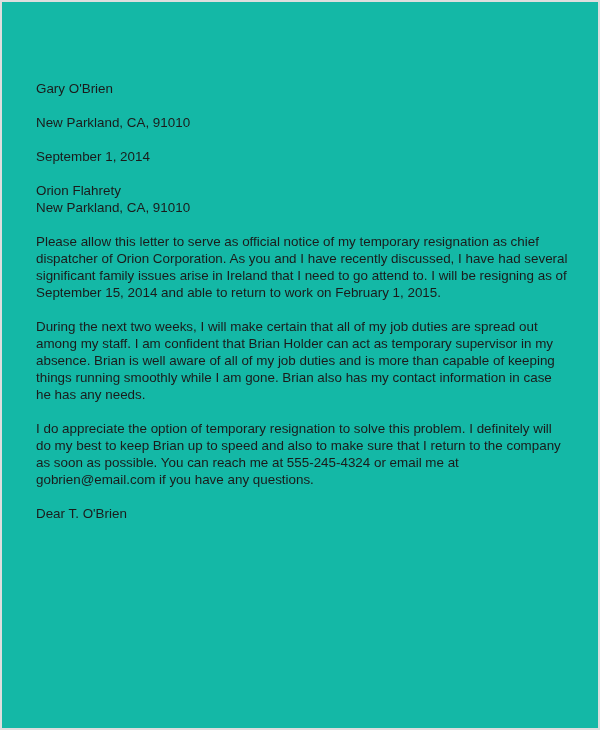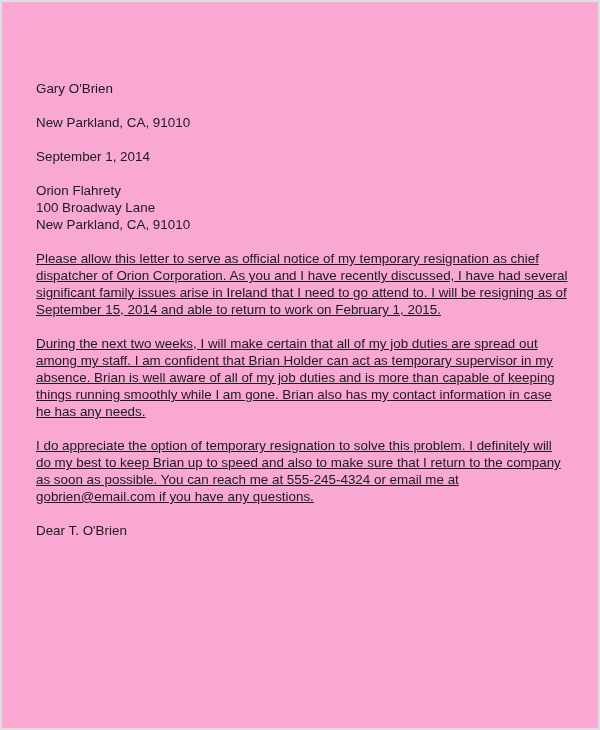--- a/index.html
+++ b/index.html
@@ -5,21 +5,21 @@
   html, body {
     margin: 0;
     padding: 0;
     background: #ffffff;
   }
   .page {
     position: relative;
     width: 600px;
     height: 730px;
     box-sizing: border-box;
-    background: #f9a8d4;
+    background: #14b8a6;
     border: 2px solid #dedede;
     overflow: hidden;
     font-family: "Liberation Sans", "DejaVu Sans", sans-serif;
     font-size: 13.4px;
     line-height: 17px;
     color: #1b1b1b;
     -webkit-font-smoothing: antialiased;
   }
   .content {
     box-sizing: border-box;
@@ -28,21 +28,20 @@
   }
   .block {
     margin: 0 0 17px 0;
   }
   .line {
     display: block;
   }
   p.block {
     margin-top: 12px;
     margin-bottom: 17px;
-    text-decoration: underline;
   }
 </style>
 </head>
 <body>
 
 <div class="page">
   <div class="content">
 
     <div class="block">
       <span class="line">Gary O'Brien</span>
@@ -51,21 +50,20 @@
     <div class="block">
       <span class="line">New Parkland, CA, 91010</span>
     </div>
 
     <div class="block">
       <span class="line">September 1, 2014</span>
     </div>
 
     <div class="block">
       <span class="line">Orion Flahrety</span>
-      <span class="line">100 Broadway Lane</span>
       <span class="line">New Parkland, CA, 91010</span>
     </div>
 
 
     <p class="block">Please allow this letter to serve as official notice of my temporary resignation as chief dispatcher of Orion Corporation. As you and I have recently discussed, I have had several significant family issues arise in Ireland that I need to go attend to. I will be resigning as of September 15, 2014 and able to return to work on February 1, 2015.</p>
 
     <p class="block">During the next two weeks, I will make certain that all of my job duties are spread out among my staff. I am confident that Brian Holder can act as temporary supervisor in my absence. Brian is well aware of all of my job duties and is more than capable of keeping things running smoothly while I am gone. Brian also has my contact information in case he has any needs.</p>
 
     <p class="block">I do appreciate the option of temporary resignation to solve this problem. I definitely will do my best to keep Brian up to speed and also to make sure that I return to the company as soon as possible. You can reach me at 555-245-4324 or email me at gobrien@email.com if you have any questions.</p>
 

